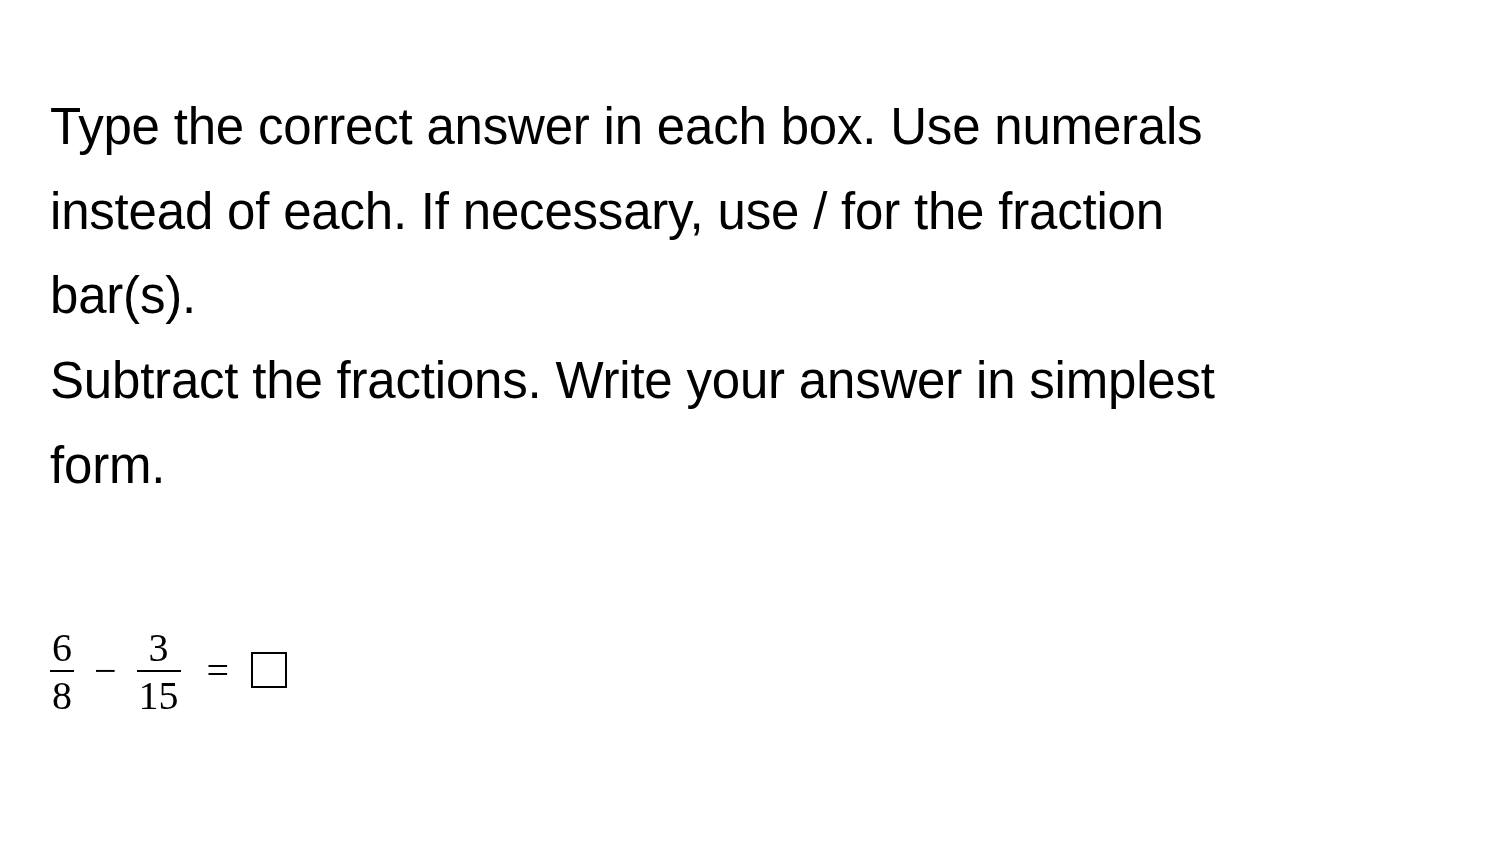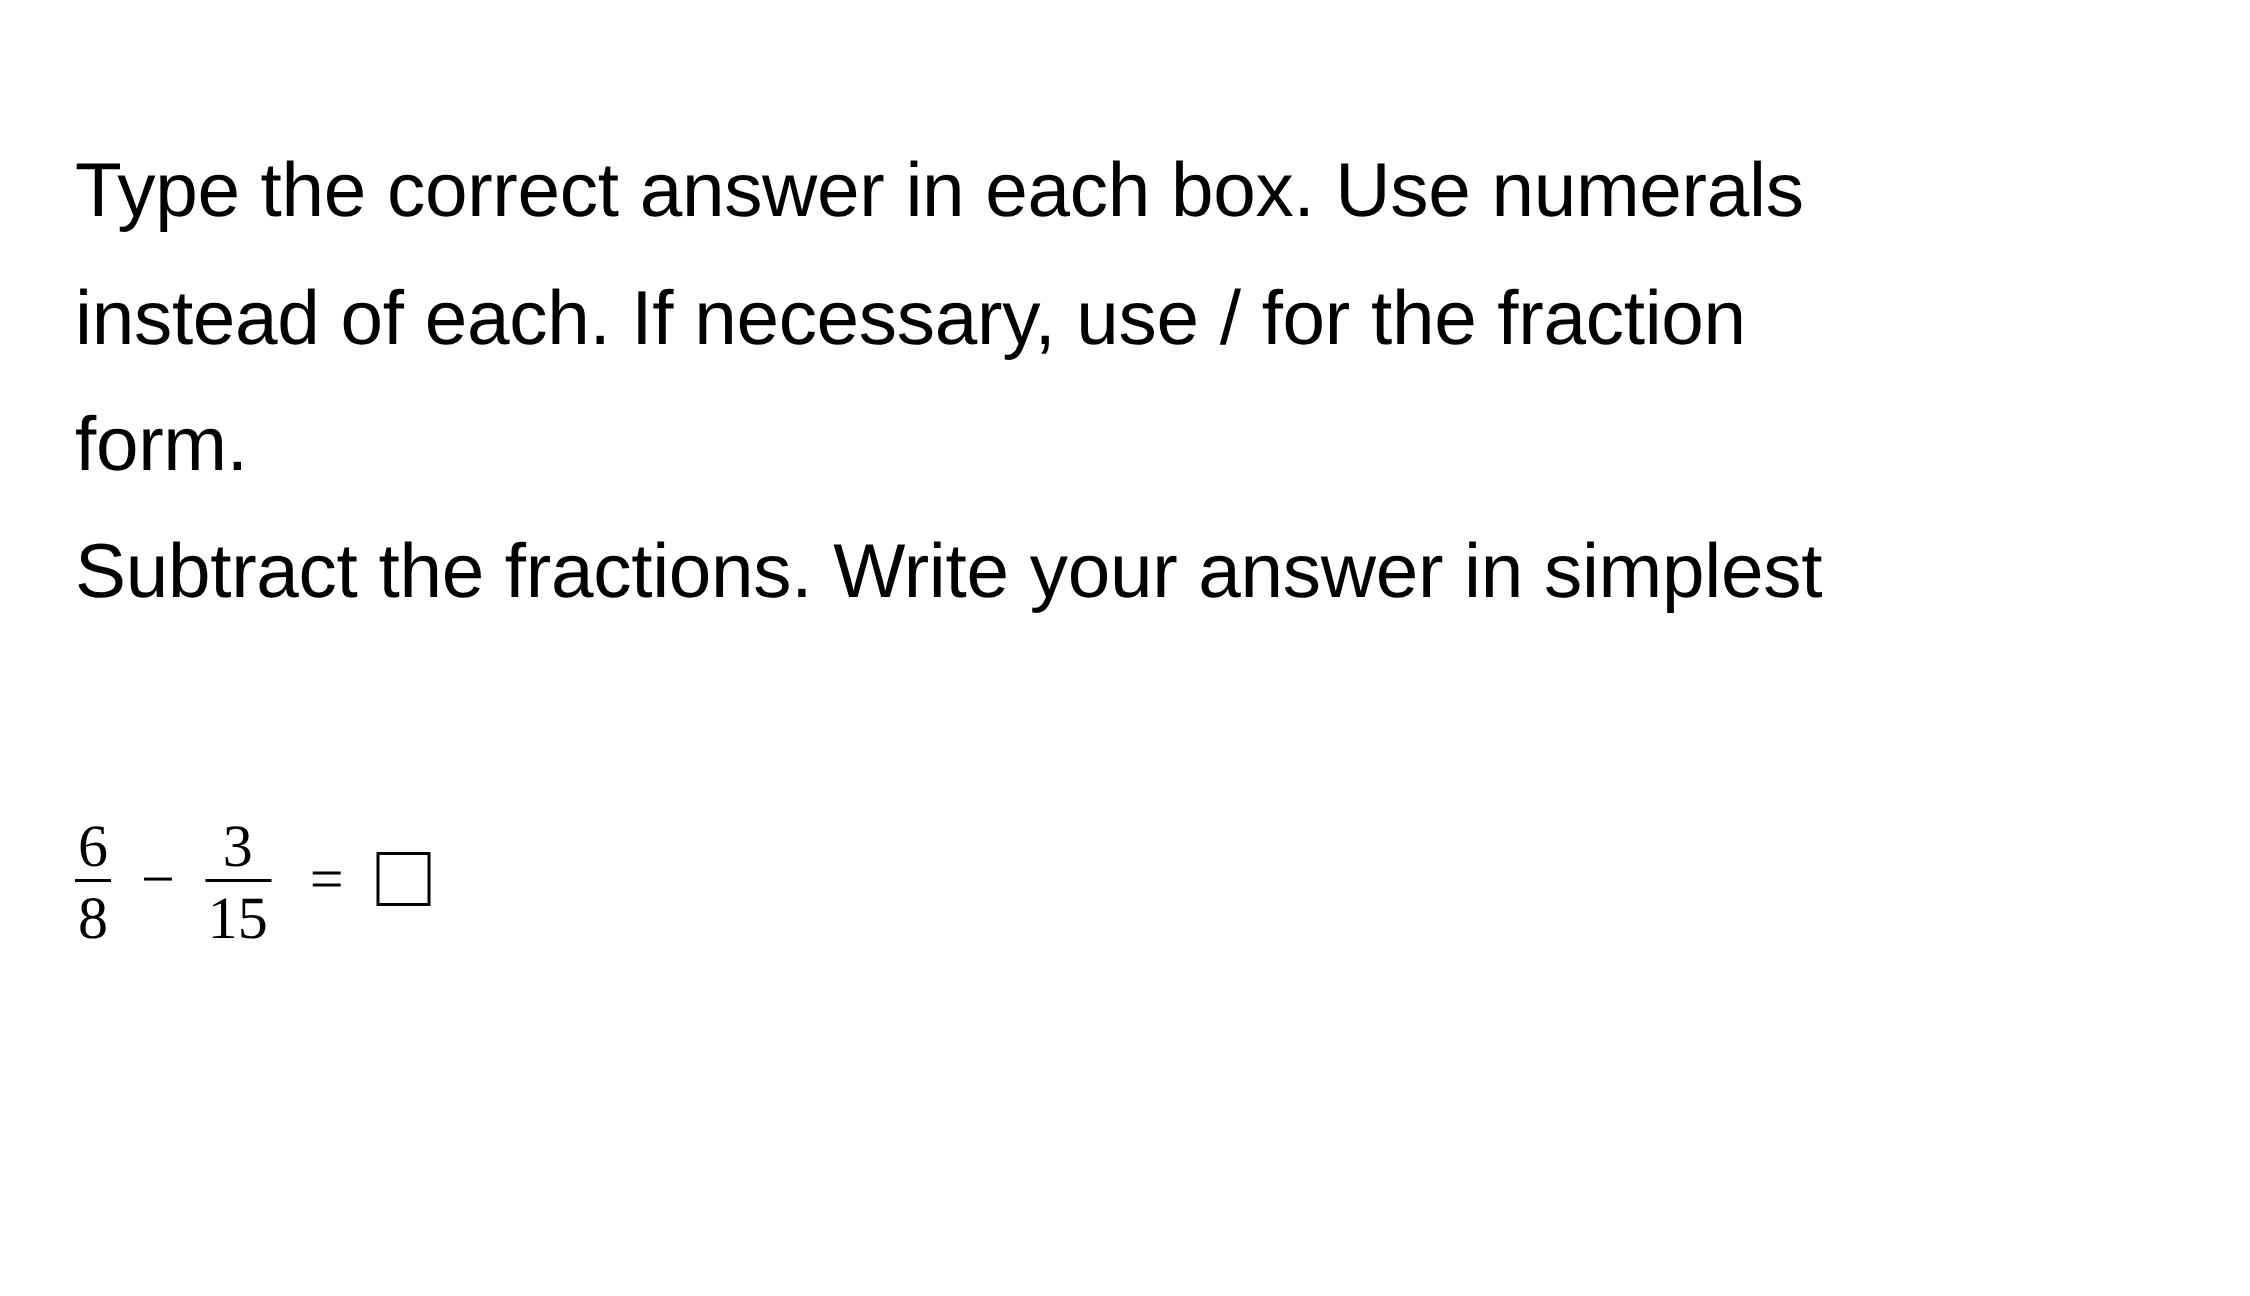--- a/index.html
+++ b/index.html
@@ -64,22 +64,23 @@
   }
 </style>
 </head>
 <body>
 
 <div class="page">
 
   <div class="instructions">
     <div>Type the correct answer in each box. Use numerals</div>
     <div>instead of each. If necessary, use / for the fraction</div>
+    <div>bar(s).</div>
+    <div>Subtract the fractions. Write your answer in simplest</div>
     <div>form.</div>
-    <div>Subtract the fractions. Write your answer in simplest</div>
   </div>
 
   <div class="equation-row">
     <span class="frac">
       <span class="num">6</span>
       <span class="den">8</span>
     </span>
     <span class="minus">−</span>
     <span class="frac">
       <span class="num">3</span>

